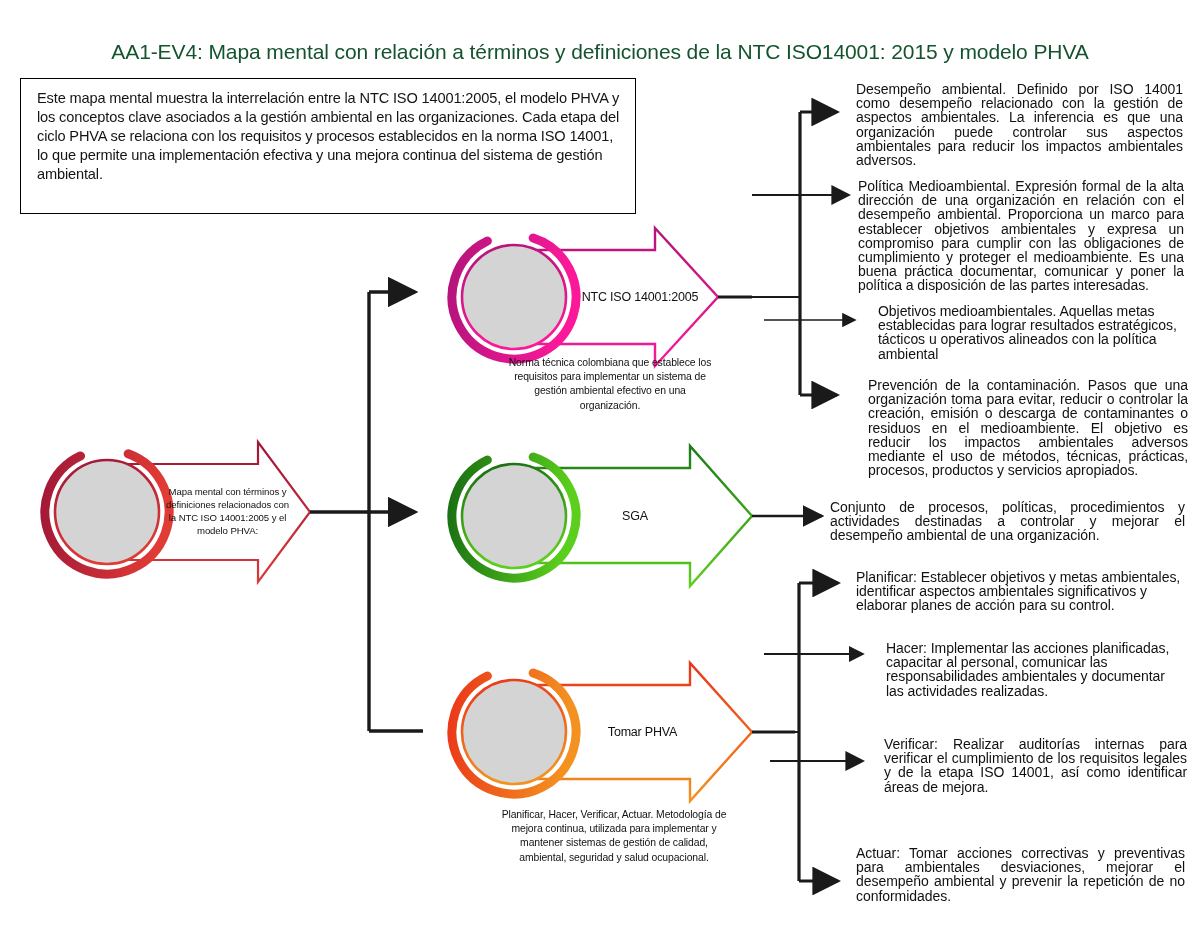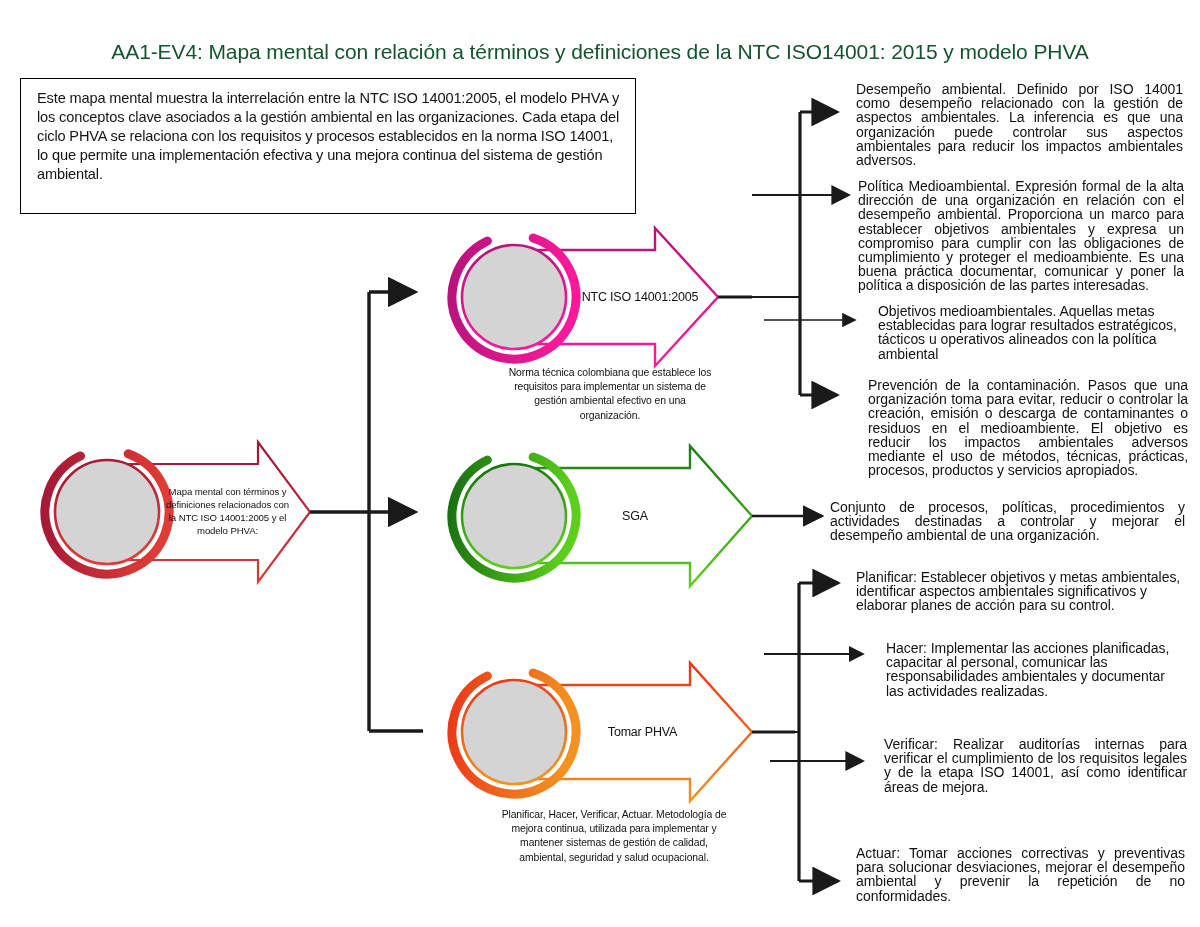--- a/index.html
+++ b/index.html
@@ -162,32 +162,32 @@
       <line x1="764" y1="654" x2="863" y2="654" marker-end="url(#ah)" stroke-width="1.8"></line>
       <line x1="752" y1="732" x2="799" y2="732" stroke-width="2.2"></line>
       <line x1="770" y1="761" x2="863" y2="761" marker-end="url(#ah)" stroke-width="2.2"></line>
       <line x1="799" y1="881" x2="838" y2="881" marker-end="url(#ah)"></line>
     </g>
   </svg>
 
   <div class="abs root-caption" style="left:165px;top:485px;width:125px;">Mapa mental con términos y definiciones relacionados con la NTC ISO 14001:2005 y el modelo PHVA:</div>
 
   <div class="abs node-label" style="left:565px;top:290px;width:150px;">NTC ISO 14001:2005</div>
-  <div class="abs node-caption" style="left:505px;top:366px;width:210px;">Norma técnica colombiana que establece los requisitos para implementar un sistema de gestión ambiental efectivo en una organización.</div>
+  <div class="abs node-caption" style="left:505px;top:356px;width:210px;">Norma técnica colombiana que establece los requisitos para implementar un sistema de gestión ambiental efectivo en una organización.</div>
 
   <div class="abs node-label" style="left:580px;top:509px;width:110px;">SGA</div>
 
   <div class="abs node-label" style="left:580px;top:725px;width:125px;">Tomar PHVA</div>
   <div class="abs node-caption" style="left:500px;top:808px;width:228px;">Planificar, Hacer, Verificar, Actuar. Metodología de mejora continua, utilizada para implementar y mantener sistemas de gestión de calidad, ambiental, seguridad y salud ocupacional.</div>
 
   <div class="abs defn" style="left:856px;top:82px;width:327px;">Desempeño ambiental. Definido por ISO 14001 como desempeño relacionado con la gestión de aspectos ambientales. La inferencia es que una organización puede controlar sus aspectos ambientales para reducir los impactos ambientales adversos.</div>
   <div class="abs defn" style="left:858px;top:179px;width:326px;">Política Medioambiental. Expresión formal de la alta dirección de una organización en relación con el desempeño ambiental. Proporciona un marco para establecer objetivos ambientales y expresa un compromiso para cumplir con las obligaciones de cumplimiento y proteger el medioambiente. Es una buena práctica documentar, comunicar y poner la política a disposición de las partes interesadas.</div>
   <div class="abs defn nj" style="left:878px;top:304px;width:310px;">Objetivos medioambientales. Aquellas metas establecidas para lograr resultados estratégicos, tácticos u operativos alineados con la política ambiental</div>
   <div class="abs defn" style="left:868px;top:378px;width:320px;">Prevención de la contaminación. Pasos que una organización toma para evitar, reducir o controlar la creación, emisión o descarga de contaminantes o residuos en el medioambiente. El objetivo es reducir los impactos ambientales adversos mediante el uso de métodos, técnicas, prácticas, procesos, productos y servicios apropiados.</div>
 
   <div class="abs defn" style="left:830px;top:500px;width:355px;">Conjunto de procesos, políticas, procedimientos y actividades destinadas a controlar y mejorar el desempeño ambiental de una organización.</div>
 
   <div class="abs defn nj" style="left:856px;top:570px;width:328px;">Planificar: Establecer objetivos y metas ambientales, identificar aspectos ambientales significativos y elaborar planes de acción para su control.</div>
   <div class="abs defn nj" style="left:886px;top:641px;width:300px;">Hacer: Implementar las acciones planificadas, capacitar al personal, comunicar las responsabilidades ambientales y documentar las actividades realizadas.</div>
   <div class="abs defn" style="left:884px;top:737px;width:303px;">Verificar: Realizar auditorías internas para verificar el cumplimiento de los requisitos legales y de la etapa ISO 14001, así como identificar áreas de mejora.</div>
-  <div class="abs defn" style="left:856px;top:846px;width:329px;">Actuar: Tomar acciones correctivas y preventivas para solucionar desviaciones, mejorar el desempeño ambiental y prevenir la repetición de no conformidades.</div>
+  <div class="abs defn" style="left:856px;top:846px;width:329px;">Actuar: Tomar acciones correctivas y preventivas para ambientales desviaciones, mejorar el desempeño ambiental y prevenir la repetición de no conformidades.</div>
 
 </div>
 
 </body></html>

